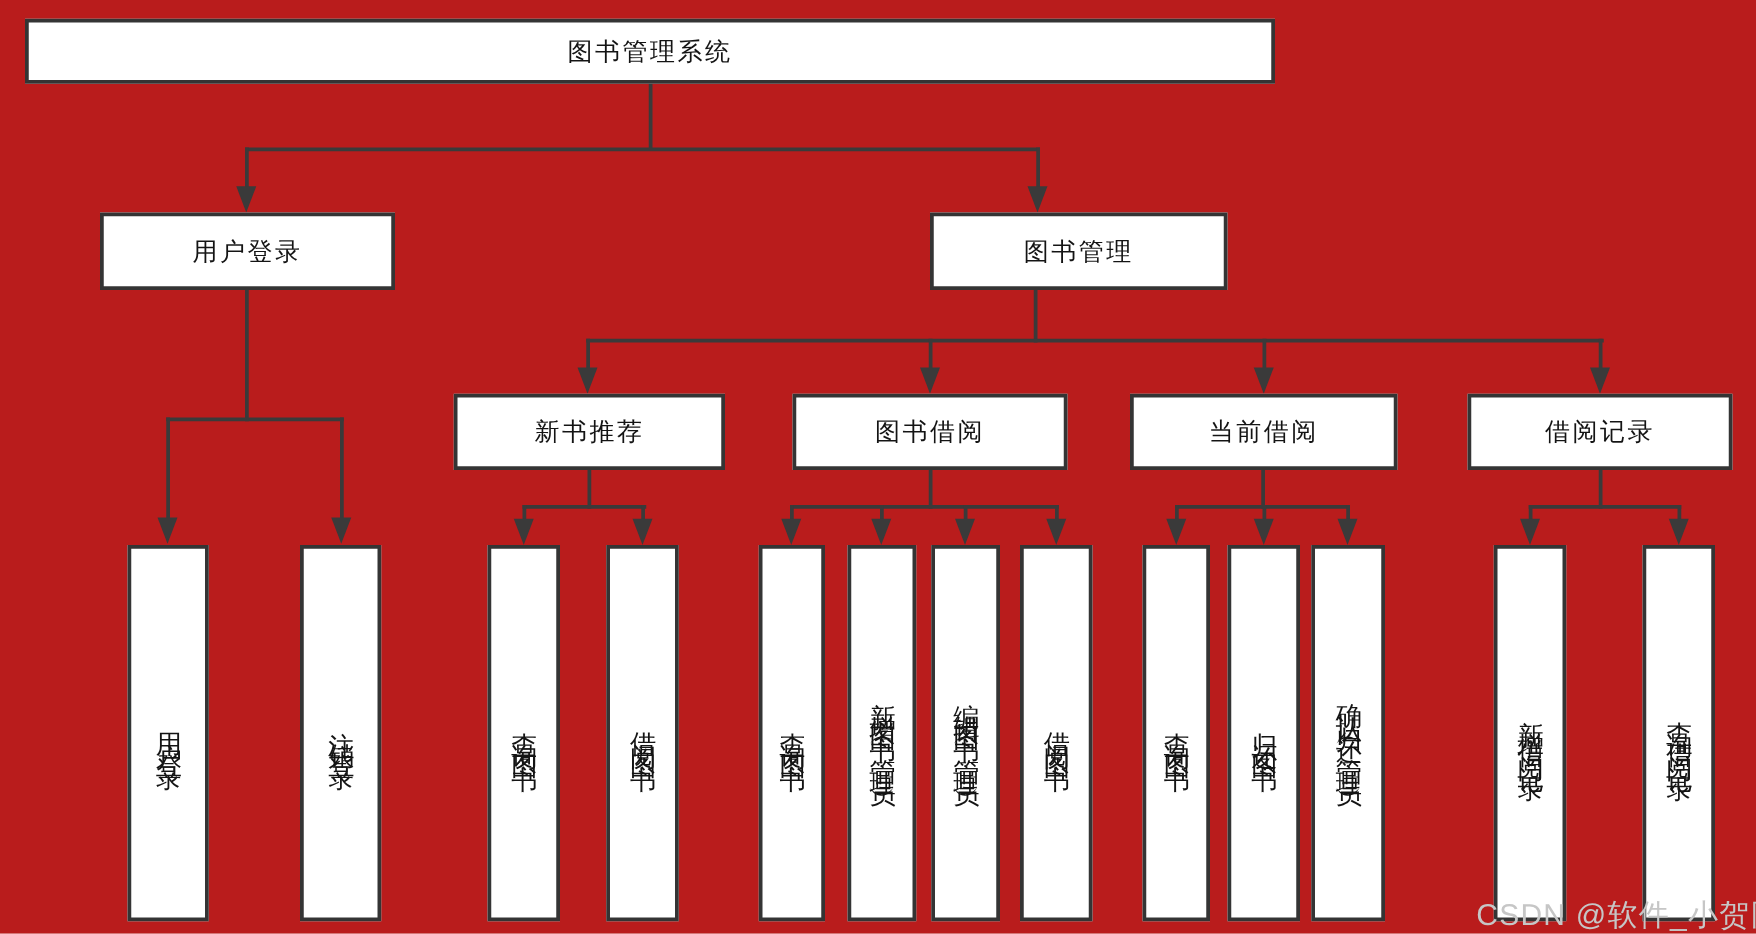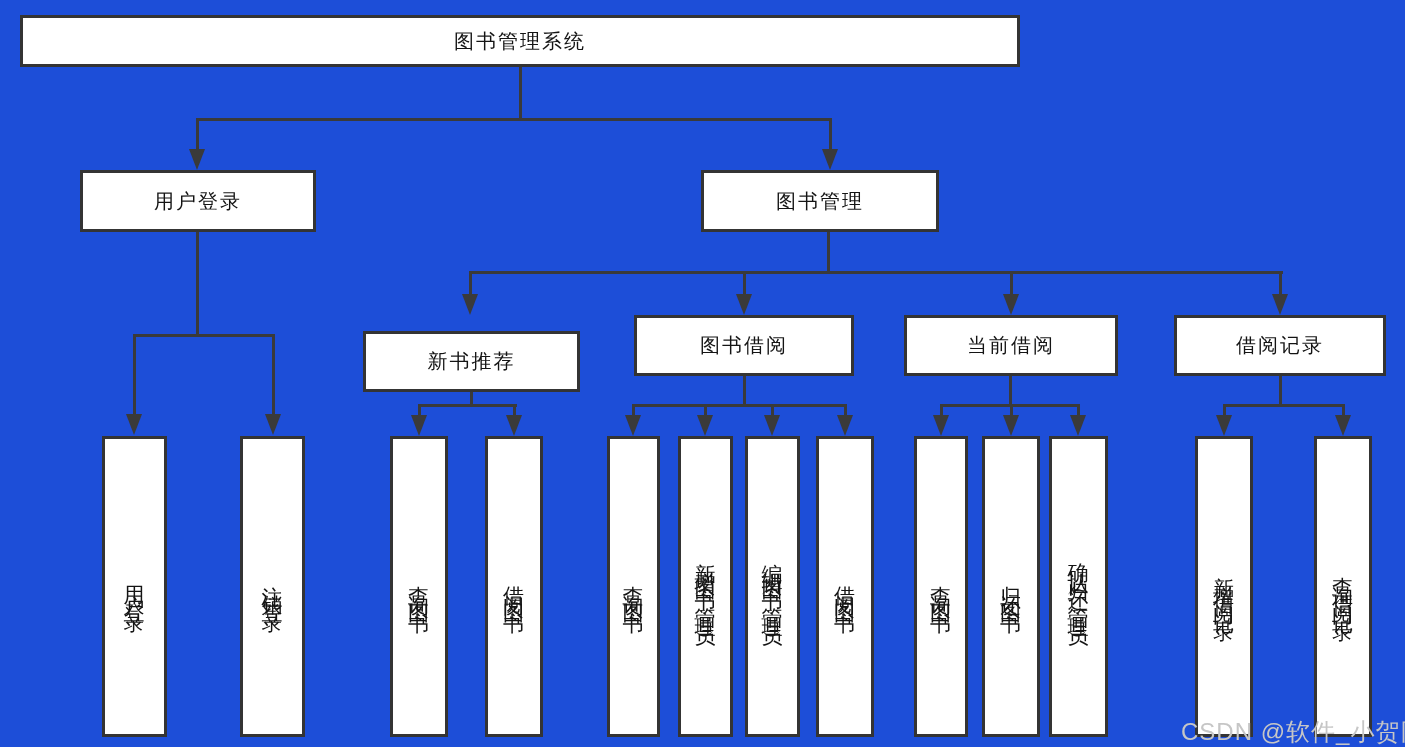--- a/index.html
+++ b/index.html
@@ -3,21 +3,21 @@
 <meta charset="utf-8">
 <style>
   * { margin: 0; padding: 0; box-sizing: border-box; }
   html, body { background: #ffffff; }
   body { font-family: "Liberation Sans", sans-serif; }
 
   .canvas {
     position: relative;
     width: 1405px;
     height: 747px;
-    background: #1d4ed8;
+    background: #b91c1c;
     overflow: hidden;
   }
 
   .node {
     position: absolute;
     border: 3px solid #343434;
     background: #ffffff;
     display: flex;
     align-items: center;
     justify-content: center;
@@ -128,25 +128,25 @@
   <div class="line" style="left:1342px; top:404px; width:3px; height:13px;"></div>
   <div class="arrow" style="left:1335px; top:415px;"></div>
 
   <div class="node" style="left:20px; top:15px; width:1000px; height:52px;">
     <span class="hlabel">图书管理系统</span>
   </div>
 
   <div class="node" style="left:80px; top:170px; width:236px; height:62px;">
     <span class="hlabel">用户登录</span>
   </div>
-  <div class="node" style="left:701px; top:170px; width:238px; height:62px;">
+  <div class="node" style="left:744px; top:170px; width:238px; height:62px;">
     <span class="hlabel">图书管理</span>
   </div>
 
-  <div class="node" style="left:363px; top:331px; width:217px; height:61px;">
+  <div class="node" style="left:363px; top:315px; width:217px; height:61px;">
     <span class="hlabel">新书推荐</span>
   </div>
   <div class="node" style="left:904px; top:315px; width:214px; height:61px;">
     <span class="hlabel">当前借阅</span>
   </div>
   <div class="node" style="left:634px; top:315px; width:220px; height:61px;">
     <span class="hlabel">图书借阅</span>
   </div>
   <div class="node" style="left:1174px; top:315px; width:212px; height:61px;">
     <span class="hlabel">借阅记录</span>

